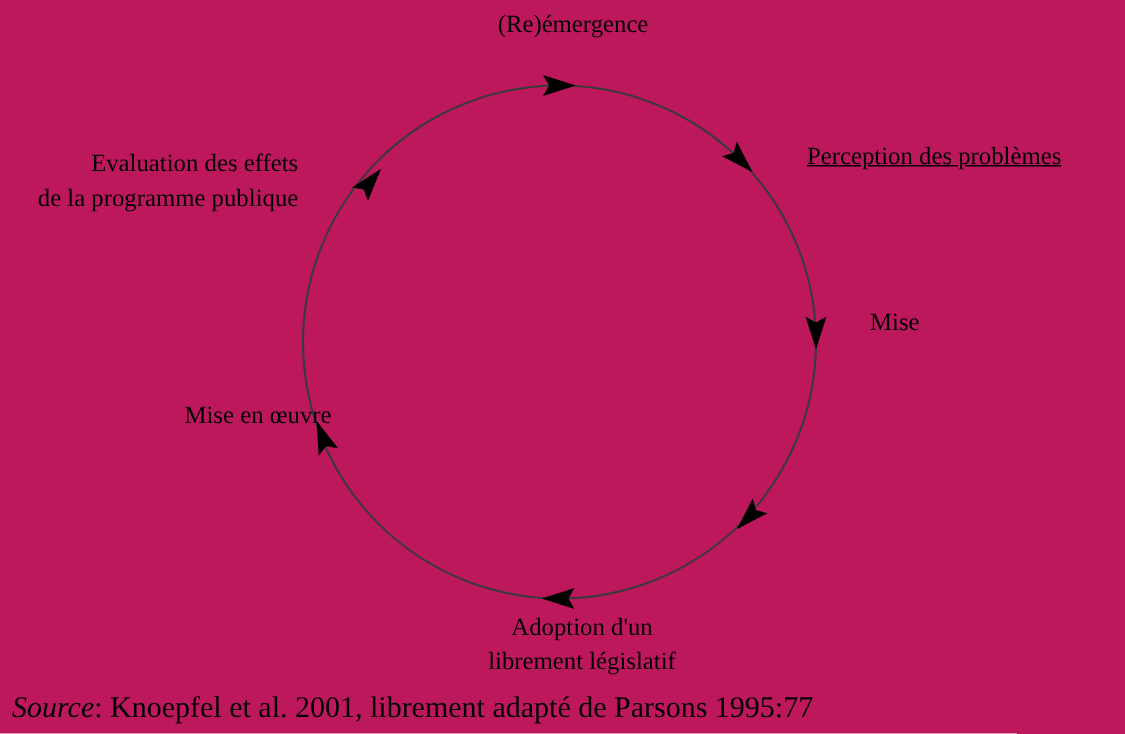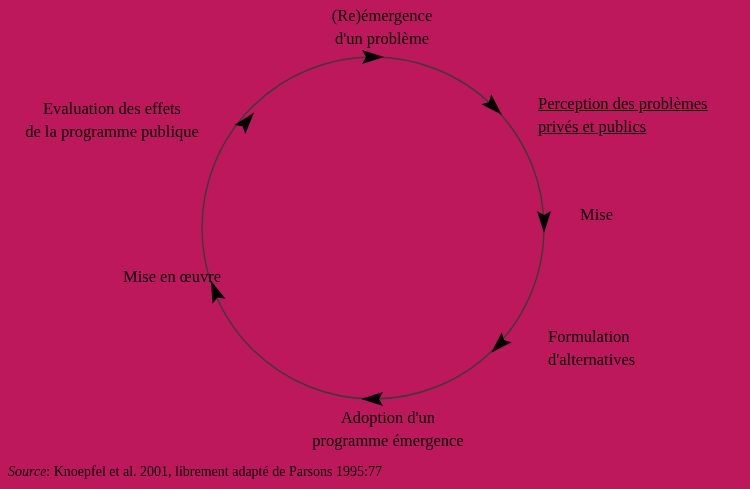--- a/index.html
+++ b/index.html
@@ -39,27 +39,27 @@
   .ctr   { text-align: center; transform: translateX(-50%); }
   .lft   { text-align: left; }
 
   
   #label-reemergence        { left: 382px; top: 4px;   }
   #label-perception         { left: 538px; top: 92px; text-decoration: underline;  }
   #label-agenda             { left: 580px; top: 203px; font-family: Liberation Serif, serif; }
   #label-formulation        { left: 548px; top: 325px; }
   #label-adoption           { left: 388px; top: 406px; }
   #label-mise-en-oeuvre     { left: 128px; top: 265px; margin-left: 44px; }
-  #label-evaluation         { left: 112px; top: 97px;  }
+  #label-evaluation         { left: 112px; top: 97px; text-align: right;  }
 
   #source-note {
     position: absolute;
     left: 8px;
     top: 462px;
-    font-size: 14px;
+    font-size: 20px;
     line-height: 20px;
     white-space: nowrap;
   }
   #source-note .src-word {
     font-style: italic;
   }
 </style>
 </head>
 <body>
 
@@ -93,40 +93,34 @@
       <path d="M -11 -7 L 11 0 L -11 7 L -7 0 Z" fill="#000000"></path>
     </g>
 
     <g transform="translate(247,121) rotate(310)">
       <path d="M -11 -7 L 11 0 L -11 7 L -7 0 Z" fill="#000000"></path>
     </g>
   </svg>
 
   <div class="stage-label ctr" id="label-reemergence">
     <span class="line">(Re)émergence</span>
-    <span class="line">d'un problème</span>
   </div>
 
   <div class="stage-label lft" id="label-perception">
     <span class="line">Perception des problèmes</span>
-    <span class="line">privés et publics</span>
   </div>
 
   <div class="stage-label lft" id="label-agenda">
     <span class="line">Mise</span>
   </div>
 
-  <div class="stage-label lft" id="label-formulation">
-    <span class="line">Formulation</span>
-    <span class="line">d'alternatives</span>
-  </div>
 
   <div class="stage-label ctr" id="label-adoption">
     <span class="line">Adoption d'un</span>
-    <span class="line">programme émergence</span>
+    <span class="line">librement législatif</span>
   </div>
 
   <div class="stage-label ctr" id="label-mise-en-oeuvre">
     <span class="line">Mise en œuvre</span>
   </div>
 
   <div class="stage-label ctr" id="label-evaluation">
     <span class="line">Evaluation des effets</span>
     <span class="line">de la programme publique</span>
   </div>

